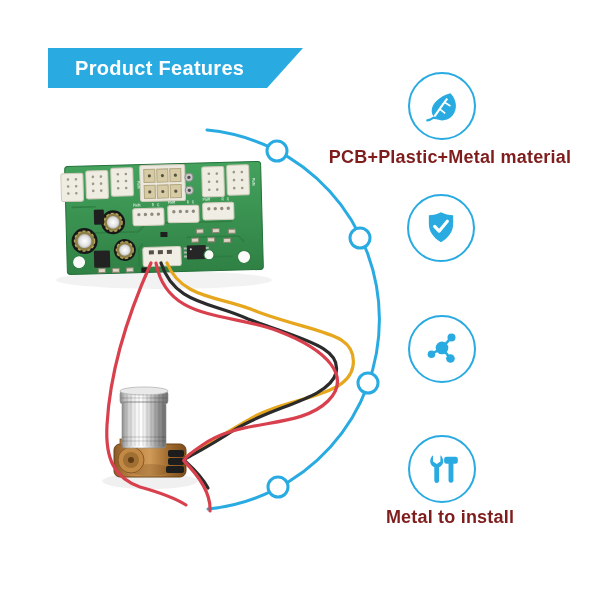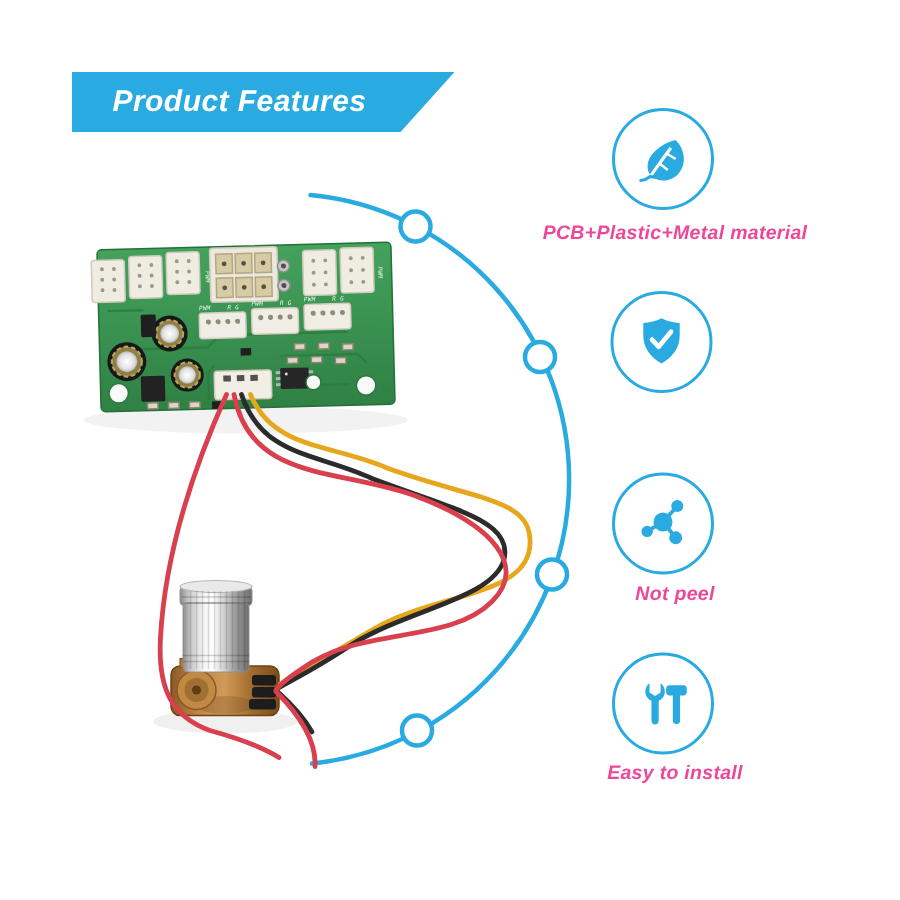--- a/index.html
+++ b/index.html
@@ -1,26 +1,26 @@
 <!DOCTYPE html>
 <html><head>
 <meta charset="utf-8">
 <style>
   html,body{margin:0;padding:0;background:#fff;}
   #stage{position:relative;width:580px;height:600px;background:#ffffff;overflow:hidden;
-         font-family:"Liberation Sans",sans-serif;font-style:italic;}
+         font-family:"Liberation Sans",sans-serif;}
   #photo-layer{position:absolute;left:0;top:0;width:600px;height:600px;}
   .banner{position:absolute;left:48px;top:48px;width:255px;height:40px;background:#29abe2;
           clip-path:polygon(0 0,100% 0,85.9% 100%,0 100%);}
   .banner-text{position:absolute;left:27px;top:0;height:40px;line-height:40px;color:#fff;
           font-size:20px;font-weight:700;letter-spacing:.3px;white-space:nowrap;}
   .feature-circle{position:absolute;width:64px;height:64px;border:2.5px solid #29abe2;
           border-radius:50%;background:#fff;display:flex;align-items:center;justify-content:center;}
-  .feature-label{position:absolute;left:325px;width:250px;text-align:center;color:#ec4899;
-          font-size:13px;font-weight:700;letter-spacing:.2px;white-space:nowrap;}
+  .feature-label{position:absolute;left:325px;width:250px;text-align:center;color:#7f1d1d;
+          font-size:18px;font-weight:700;letter-spacing:.2px;white-space:nowrap;}
   .fc1{left:408px;top:72px;}  .fl1{top:147px;}
   .fc2{left:407px;top:194px;} .fl2{top:263px;}
   .fc3{left:408px;top:315px;} .fl3{top:388px;}
   .fc4{left:408px;top:435px;} .fl4{top:507px;}
   .silk{font-family:"DejaVu Sans Mono",monospace;font-size:4px;fill:#e4f3e8;letter-spacing:.2px;}
 </style>
 </head>
 <body>
 
 <div id="stage">
@@ -346,26 +346,25 @@
           <line x1="18" y1="17" x2="26" y2="27"></line>
       </g>
       <g fill="#29abe2">
         <circle cx="18" cy="17" r="6"></circle>
           <circle cx="27" cy="7" r="3.8"></circle>
           <circle cx="8" cy="23" r="3.6"></circle>
           <circle cx="26" cy="27" r="4.1"></circle>
       </g>
     </svg>
   </div>
-  <div class="feature-label fl3">Not peel</div>
 
   <div class="feature-circle fc4">
     <svg width="38" height="38" viewBox="0 0 36 36">
       <path fill="#29abe2" d="M9.5 5 L9.5 11 L13 13.2 L16.5 11 L16.5 5 C18.6 6.8 19.6 9.4 19 12 C18.5 14 17 15.6 15.3 16.3 L15.3 28.5 C15.3 30.2 14.3 31.3 13 31.3 C11.7 31.3 10.7 30.2 10.7 28.5 L10.7 16.3 C9 15.6 7.5 14 7 12 C6.4 9.4 7.4 6.8 9.5 5 Z"></path>
       <g fill="#29abe2">
         <rect x="20" y="6.5" width="13" height="6.5" rx="2.2"></rect>
         <rect x="24.2" y="11" width="4.6" height="20" rx="2.2"></rect>
       </g>
     </svg>
   </div>
-  <div class="feature-label fl4">Easy to install</div>
+  <div class="feature-label fl4">Metal to install</div>
 
 </div>
 
 </body></html>

